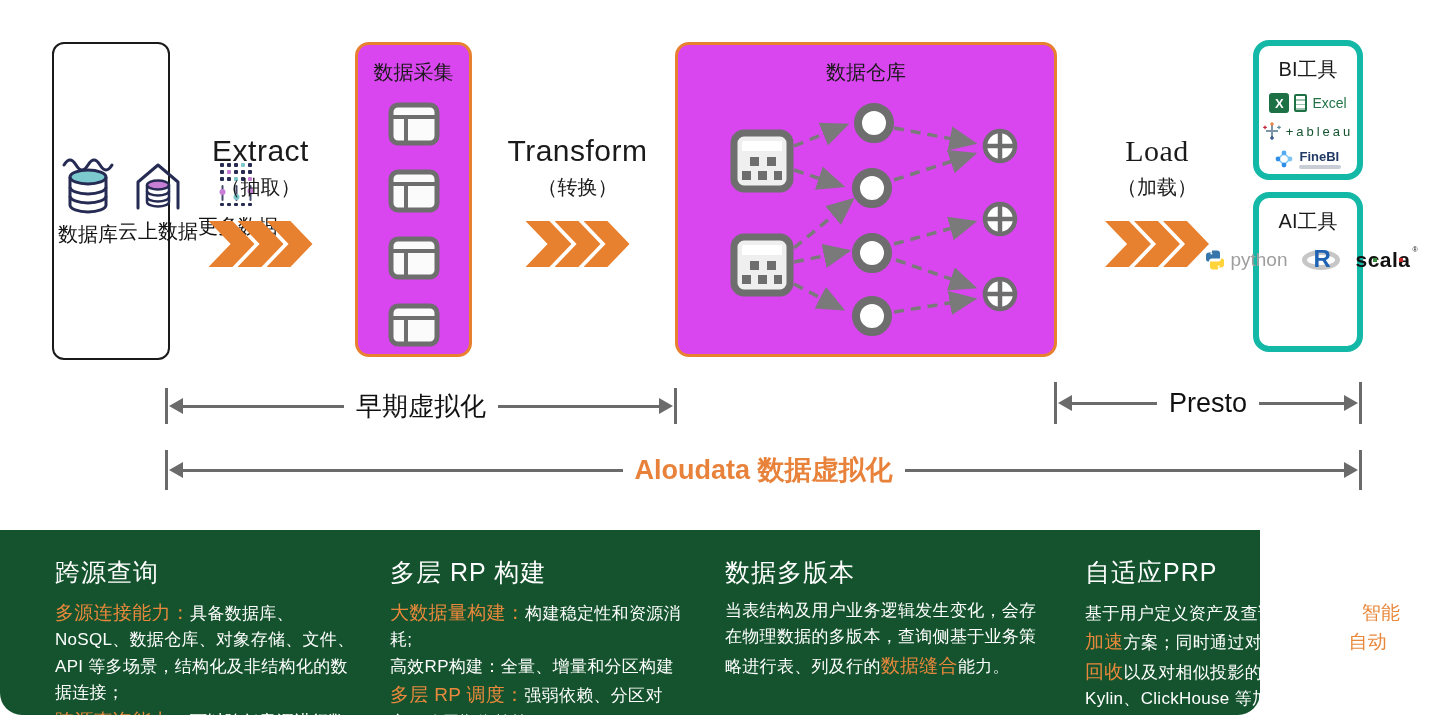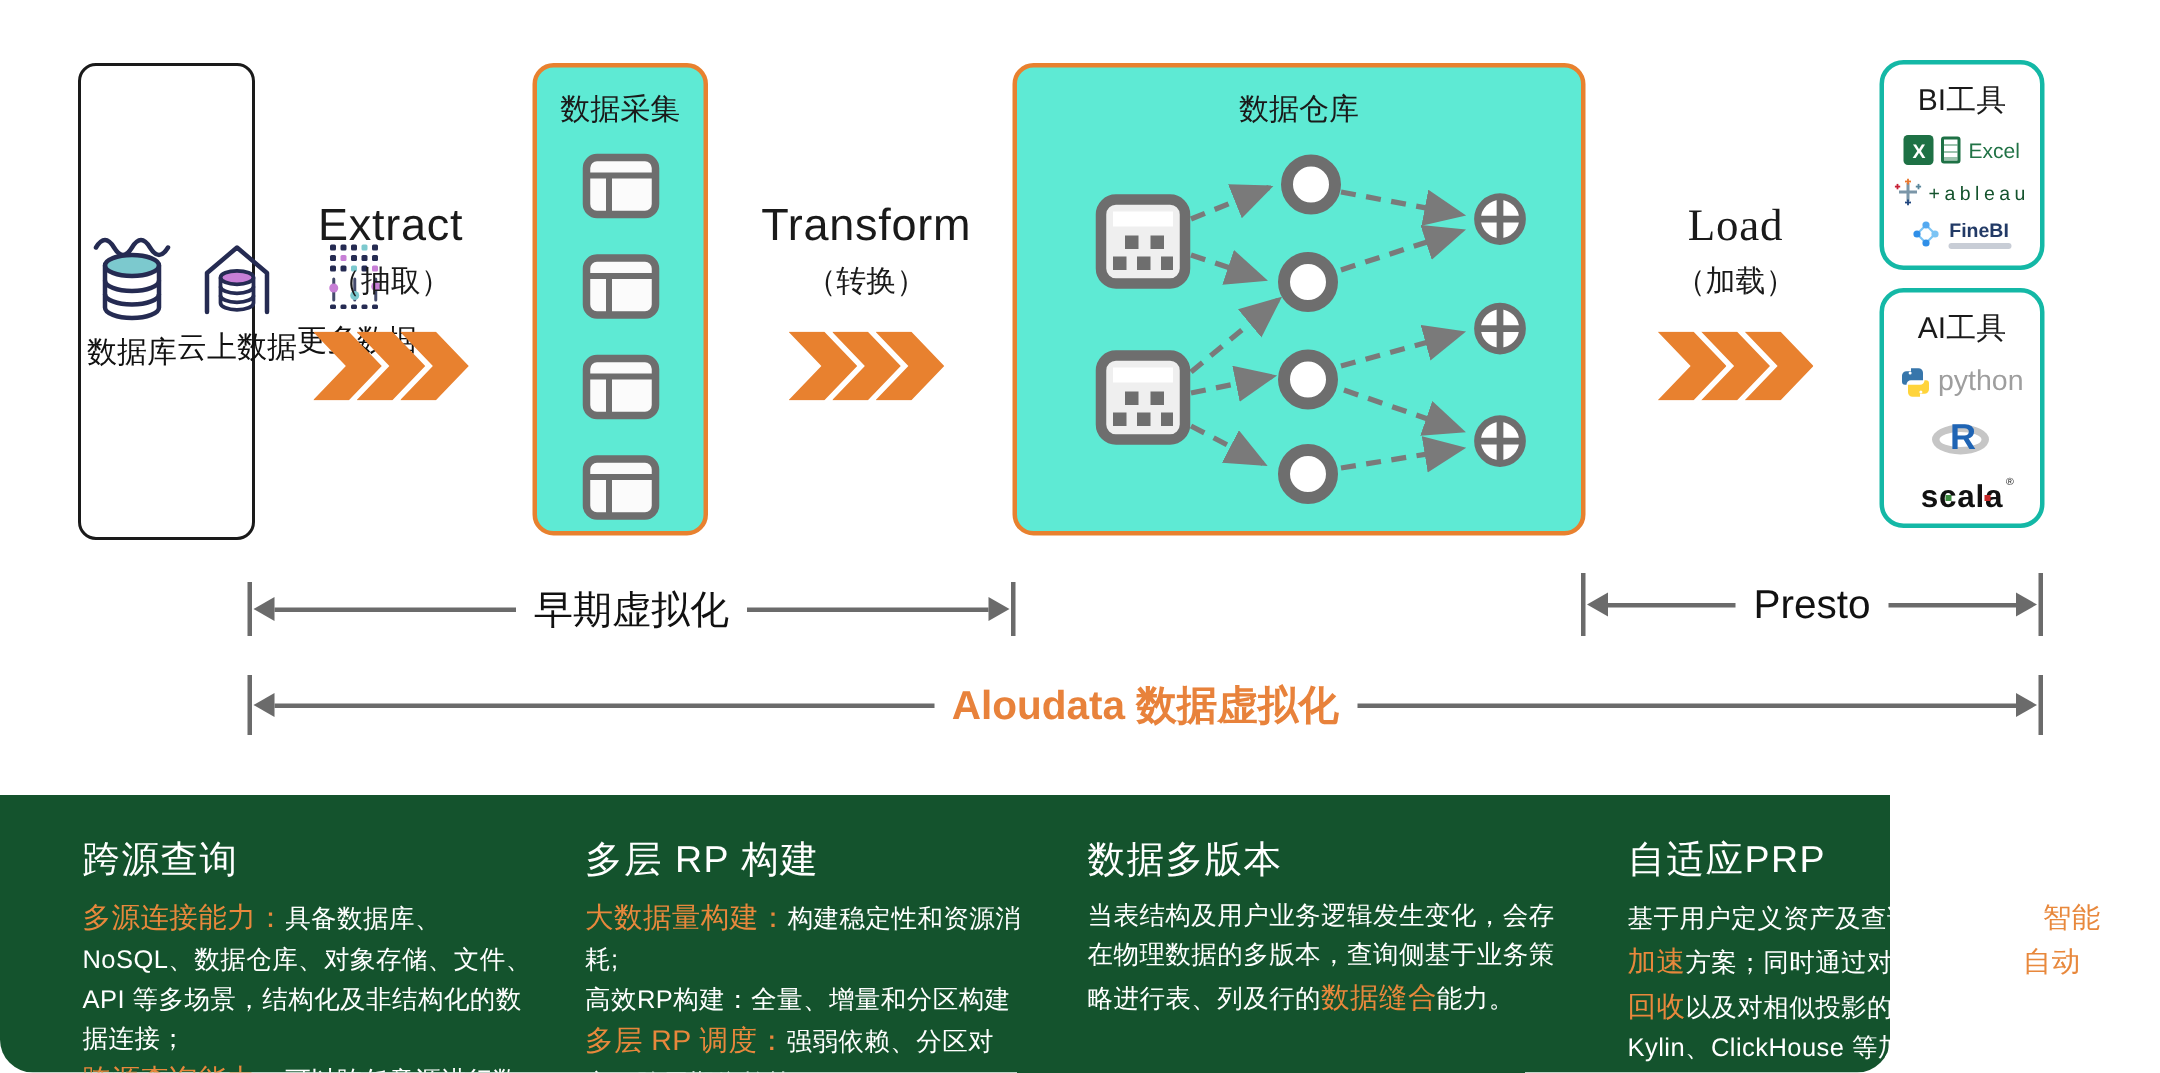--- a/index.html
+++ b/index.html
@@ -17,38 +17,38 @@
   
   .step { text-align:center; }
   .step-label { font-size:30px; color:#1a1a1a; letter-spacing:0.5px; }
   .step-sub { font-size:20px; color:#1a1a1a; margin-top:6px; }
   .chevrons { display:flex; justify-content:center; margin-top:20px; }
   .chev { width:46px; height:46px; background:#E8812F;
           clip-path:polygon(0 0, 52% 0, 100% 50%, 52% 100%, 0 100%, 48% 50%); }
   .chev + .chev { margin-left:-17px; }
 
   
-  .orange-box { border:3px solid #E8812F; border-radius:14px; background:#5eead4; }
+  .orange-box { border:3px solid #E8812F; border-radius:14px; background:#d946ef; }
   .box-title { font-size:20px; color:#1a1a1a; text-align:center; margin-top:14px; }
 
   .collect-box { left:355px; top:42px; width:117px; height:315px;
                  display:flex; flex-direction:column; align-items:center; }
   .collect-icons { display:flex; flex-direction:column; gap:23px; margin-top:16px; }
 
   .wh-box { left:675px; top:42px; width:382px; height:315px; }
 
   
-  .tool-box { border:3px solid #14b8a6; border-radius:16px; background:#fff;
+  .tool-box { border:6px solid #14b8a6; border-radius:16px; background:#fff;
               display:flex; flex-direction:column; align-items:center; }
   .bi-box { left:1253px; top:40px; width:110px; height:140px; }
   .ai-box { left:1253px; top:192px; width:110px; height:160px; }
   .tool-row { display:flex; align-items:center; gap:5px; }
   .bi-box .box-title, .ai-box .box-title { margin-top:10px; }
   .bi-rows { display:flex; flex-direction:column; align-items:center; gap:9px; margin-top:10px; }
-  .ai-rows { display:flex; flex-direction:column; align-items:center; gap:14px; margin-top:12px; }
+  .ai-rows { display:flex; flex-direction:row; gap:14px; margin-top:12px; }
 
   .xl-sq { width:20px; height:20px; background:#1E7145; border-radius:3px; color:#fff; font-weight:bold;
            font-size:13px; display:flex; align-items:center; justify-content:center; }
   .xl-grid { width:13px; height:18px; border:2px solid #1E7145; border-radius:2px;
              background:repeating-linear-gradient(#fff 0 3px, #9CC3AD 3px 4.5px); }
   .excel-text { color:#217346; font-size:14px; }
   .tabl-text { color:#14532d; font-size:13px; letter-spacing:3px; font-weight:500;text-align:right; }
   .finebi-wrap { display:flex; flex-direction:column; align-items:flex-start; line-height:1; }
   .finebi-text { color:#223A66; font-size:13px; font-weight:bold; }
   .finebi-sub { width:42px; height:4px; background:#C8CDD6; border-radius:2px; margin-top:2px; }

